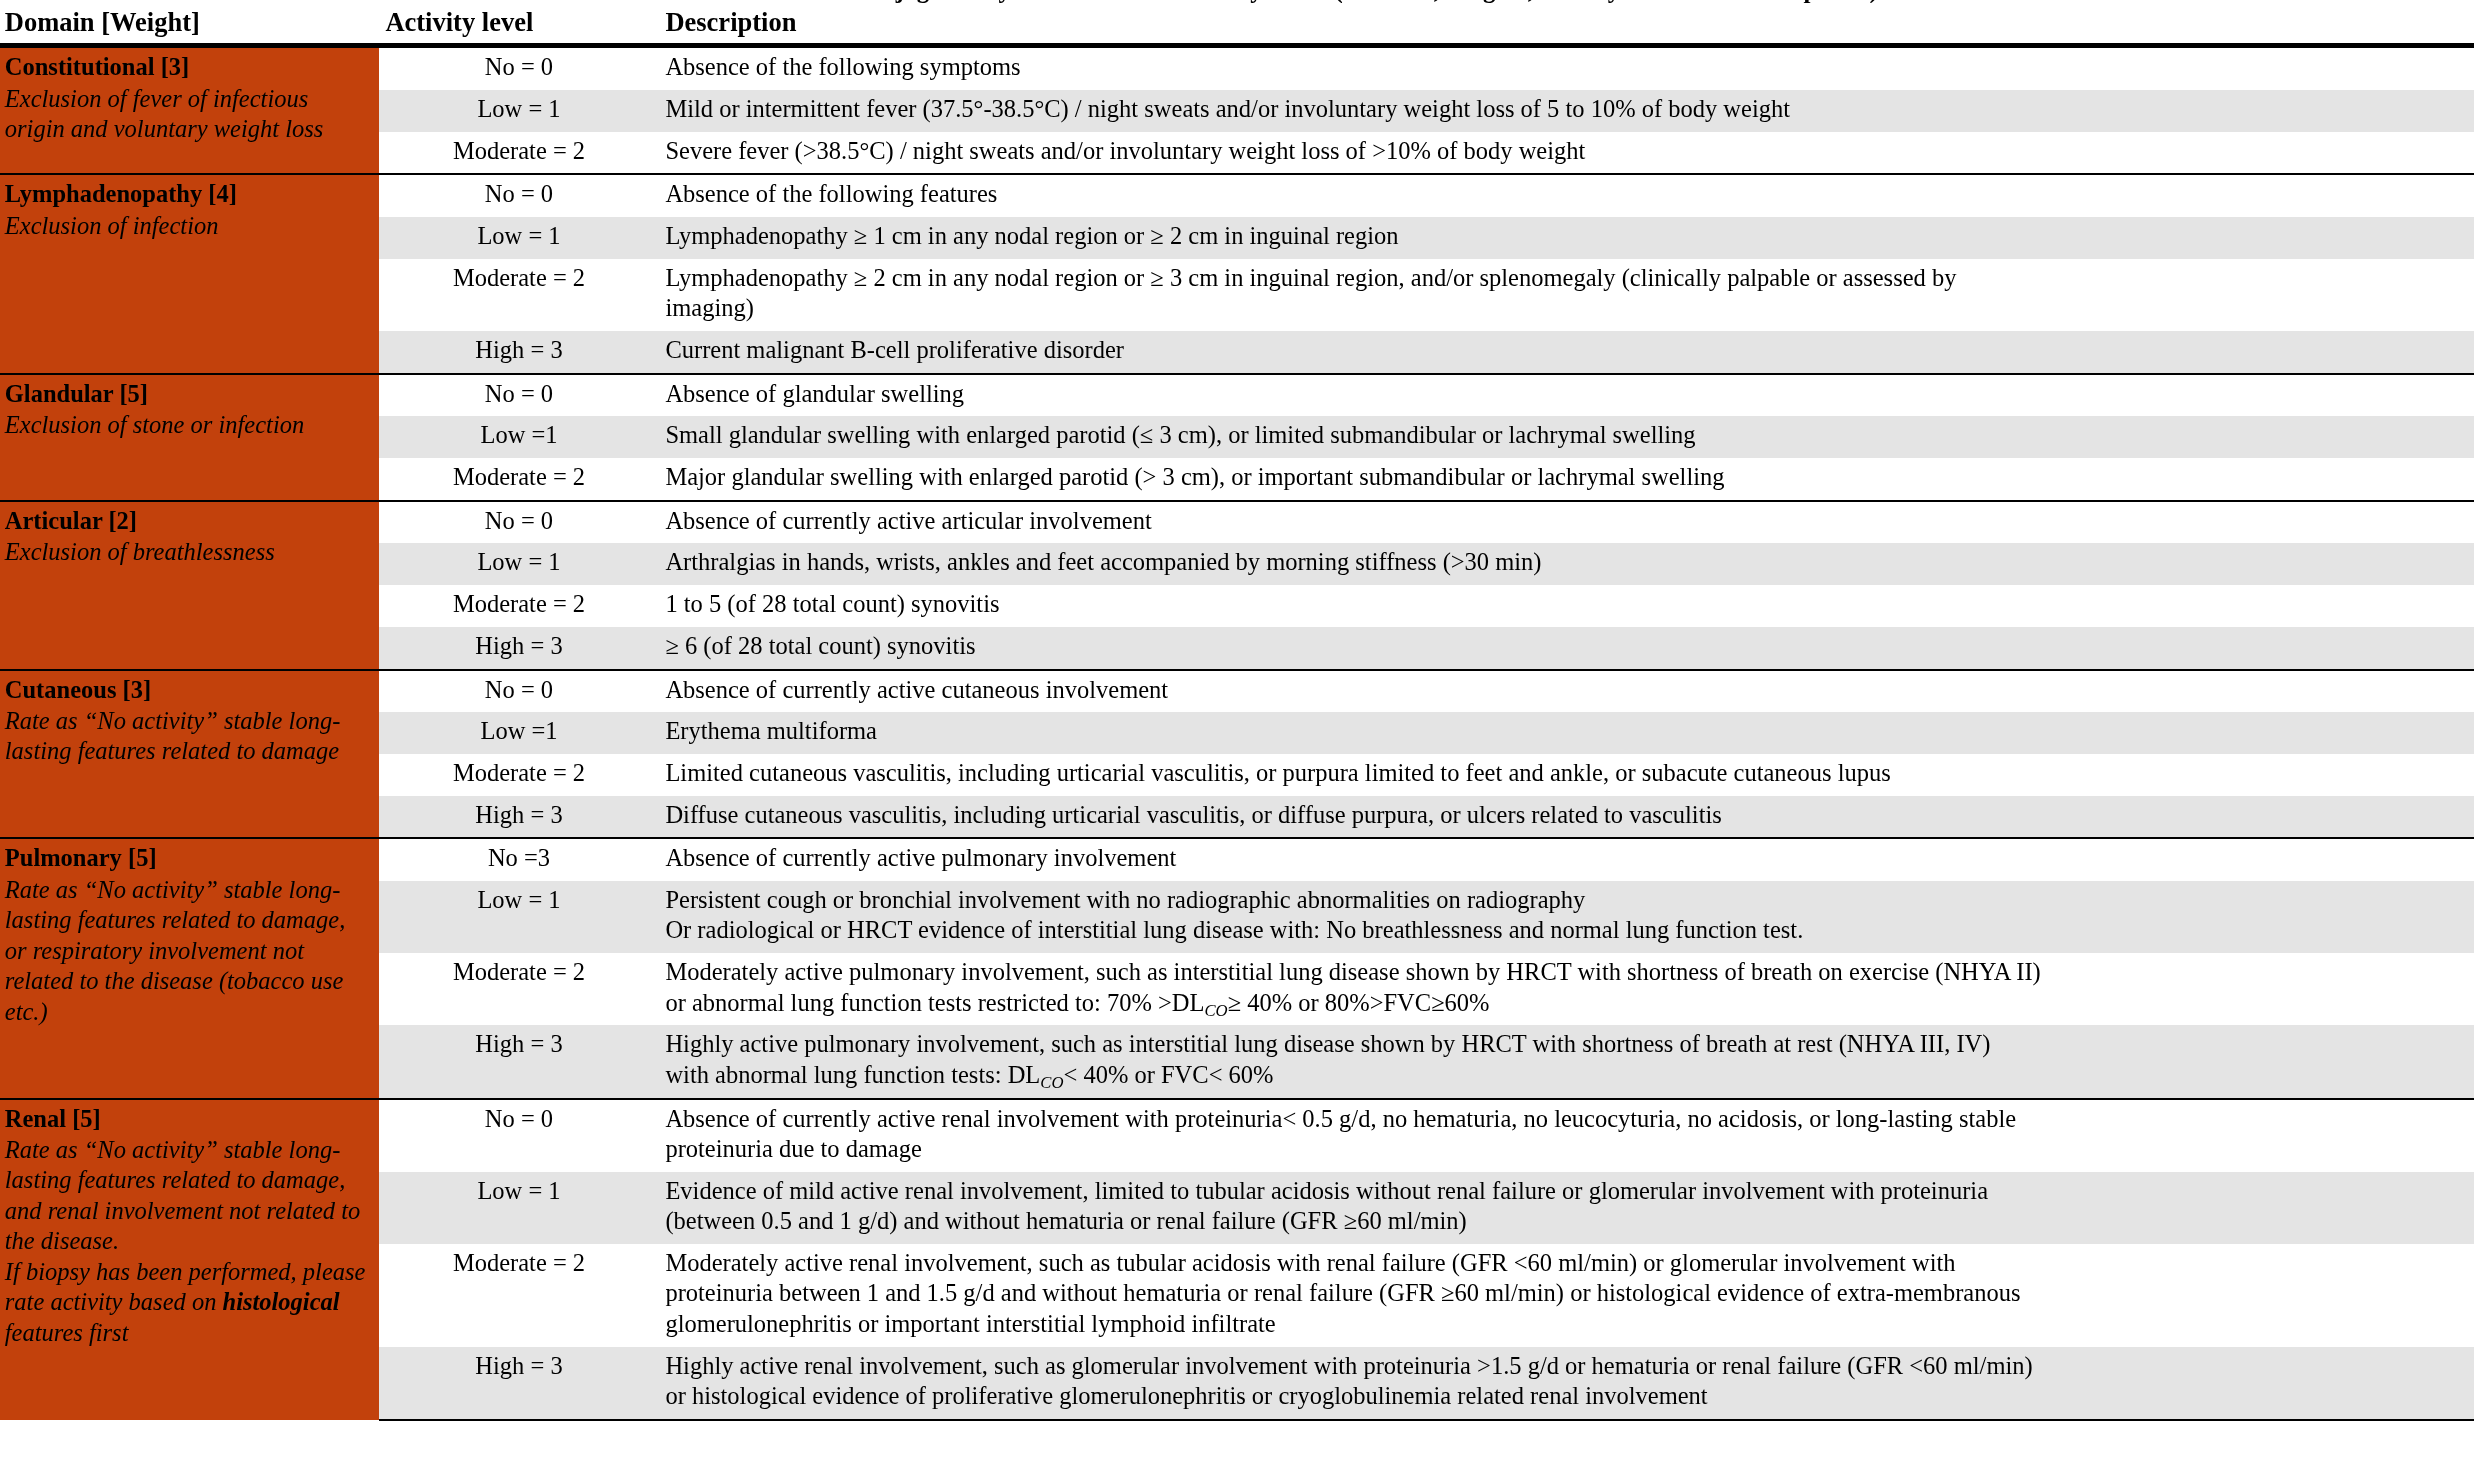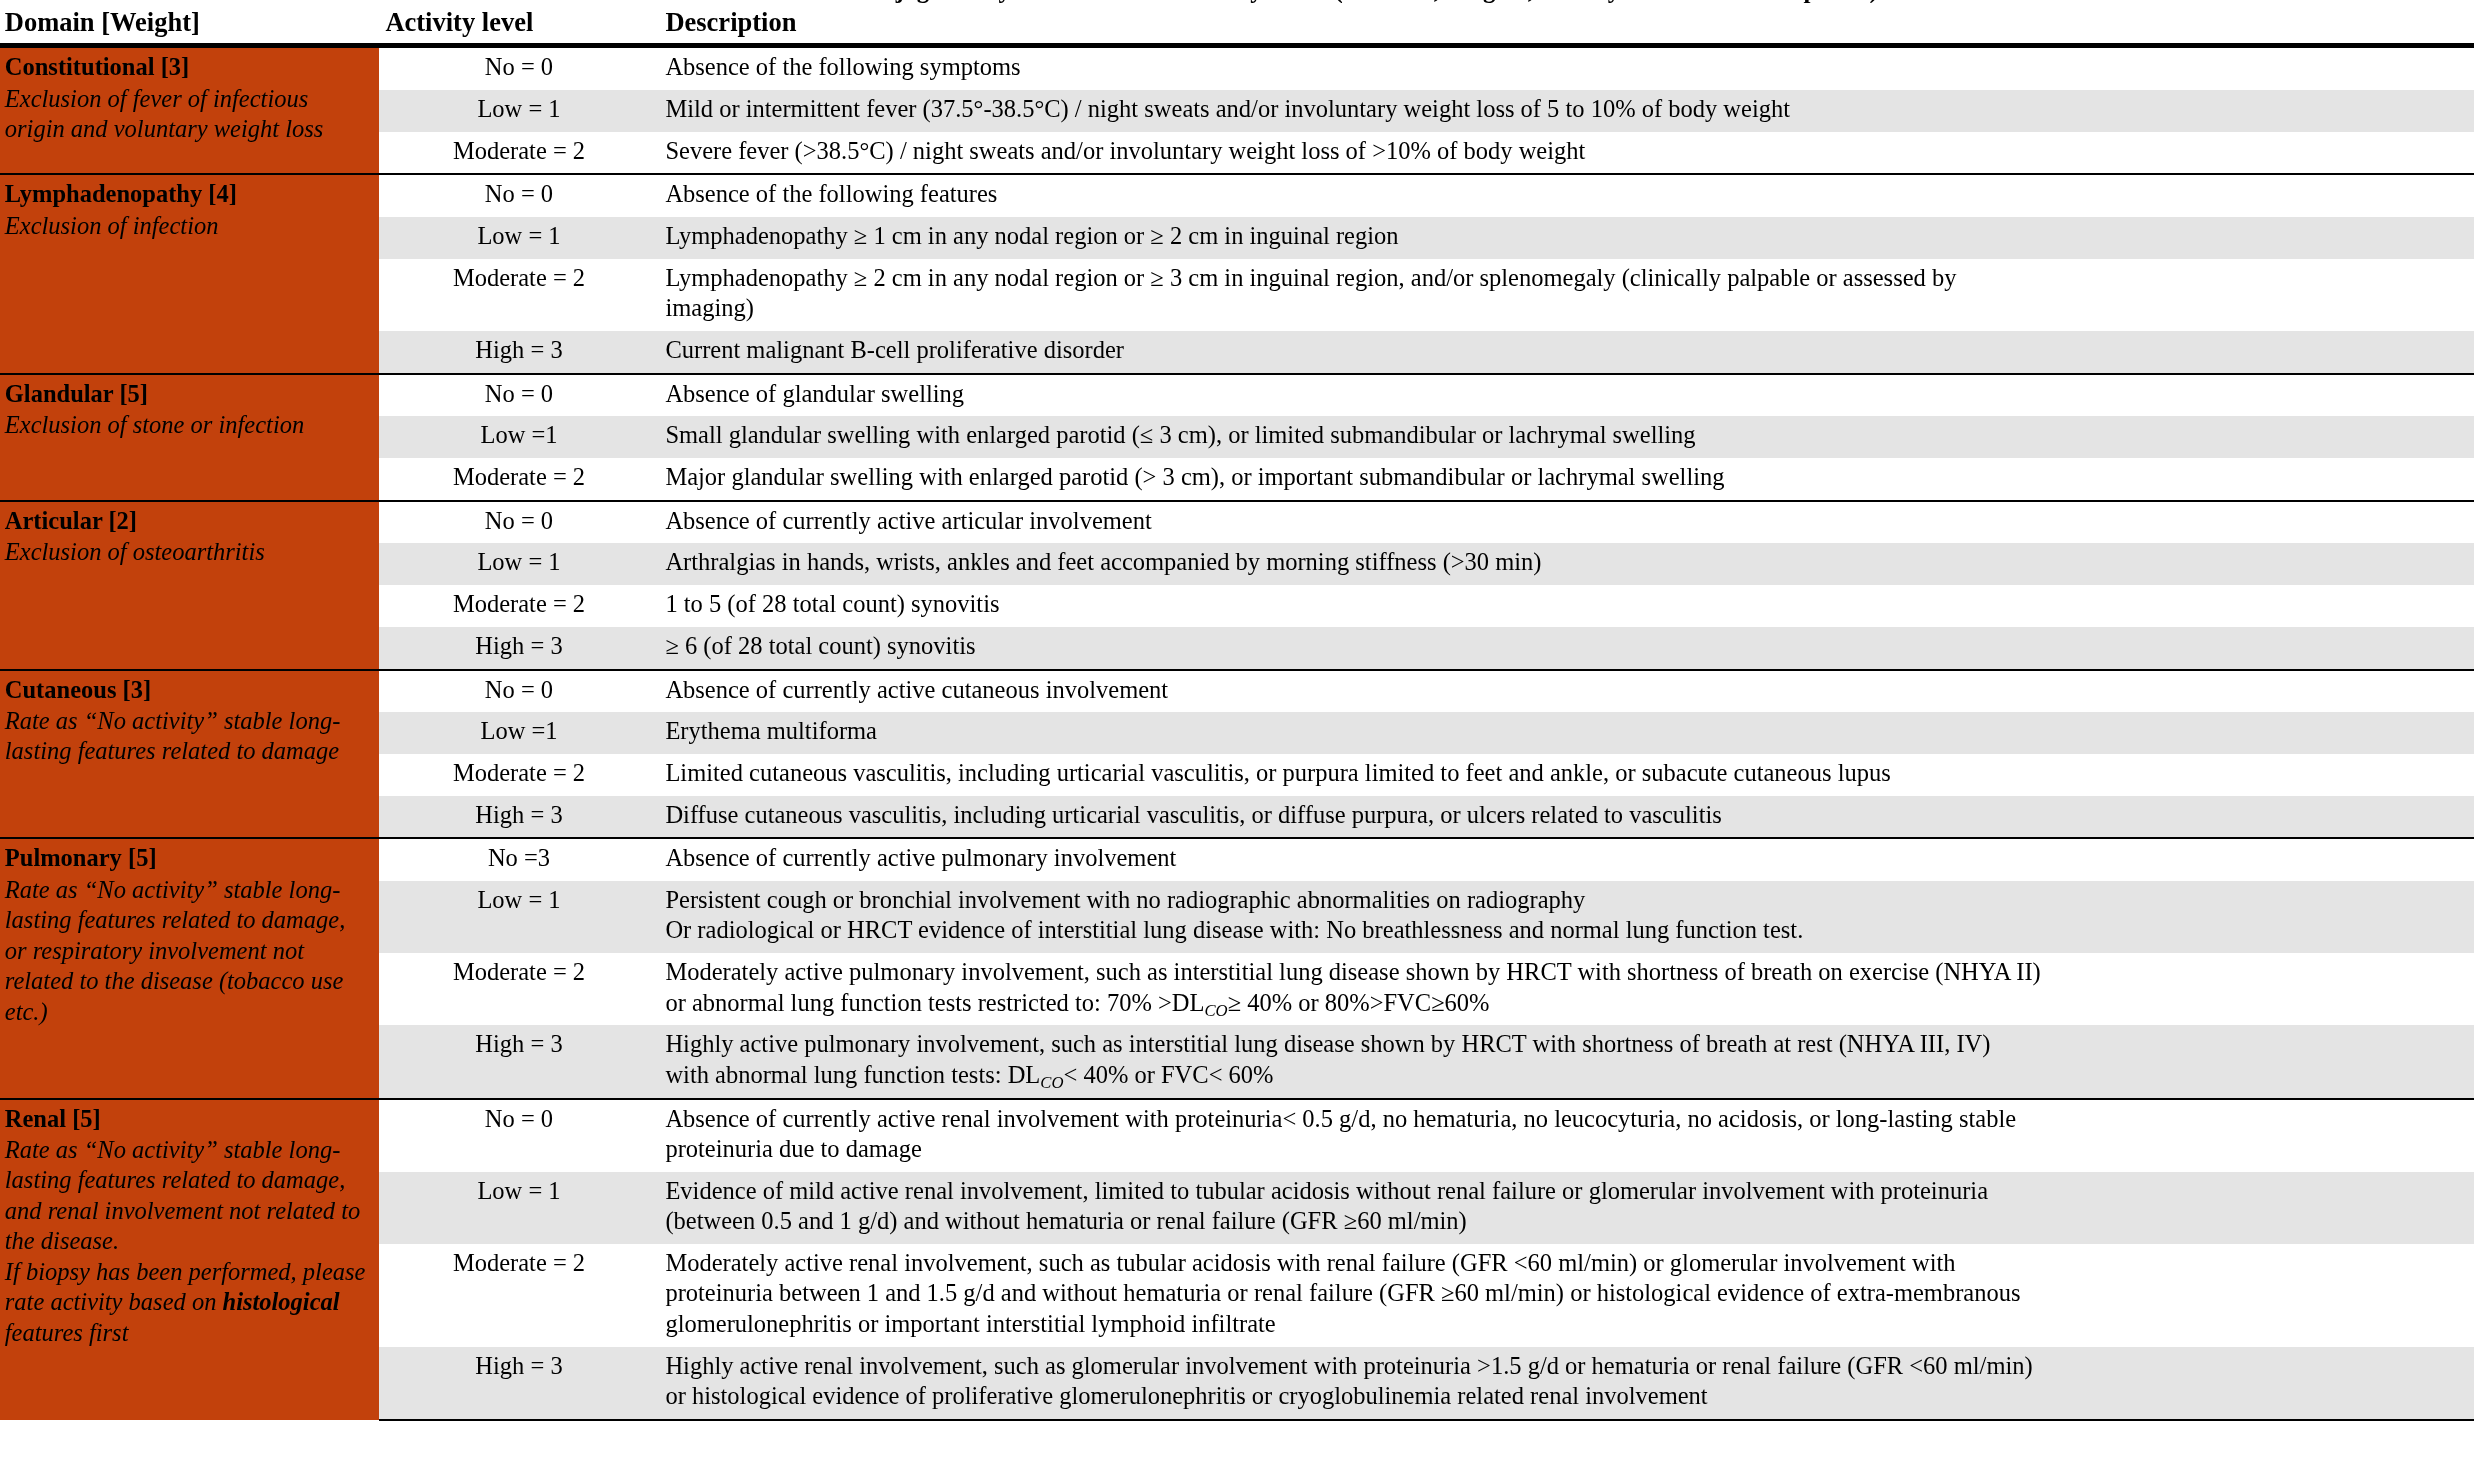--- a/index.html
+++ b/index.html
@@ -215,21 +215,21 @@
         </tr>
         <tr>
           <td class="level-cell">Moderate = 2</td>
           <td class="desc-cell">
             <span class="desc-line">Major glandular swelling with enlarged parotid (&gt; 3 cm), or important submandibular or lachrymal swelling</span>
           </td>
         </tr>
         <tr class="group-start">
           <td class="domain-cell" rowspan="4">
             <span class="domain-title">Articular [2]</span>
-            <span class="domain-note">Exclusion of osteoarthritis</span>
+            <span class="domain-note">Exclusion of breathlessness</span>
           </td>
           <td class="level-cell">No = 0</td>
           <td class="desc-cell">
             <span class="desc-line">Absence of currently active articular involvement</span>
           </td>
         </tr>
         <tr class="shaded">
           <td class="level-cell">Low = 1</td>
           <td class="desc-cell">
             <span class="desc-line">Arthralgias in hands, wrists, ankles and feet accompanied by morning stiffness (&gt;30 min)</span>

